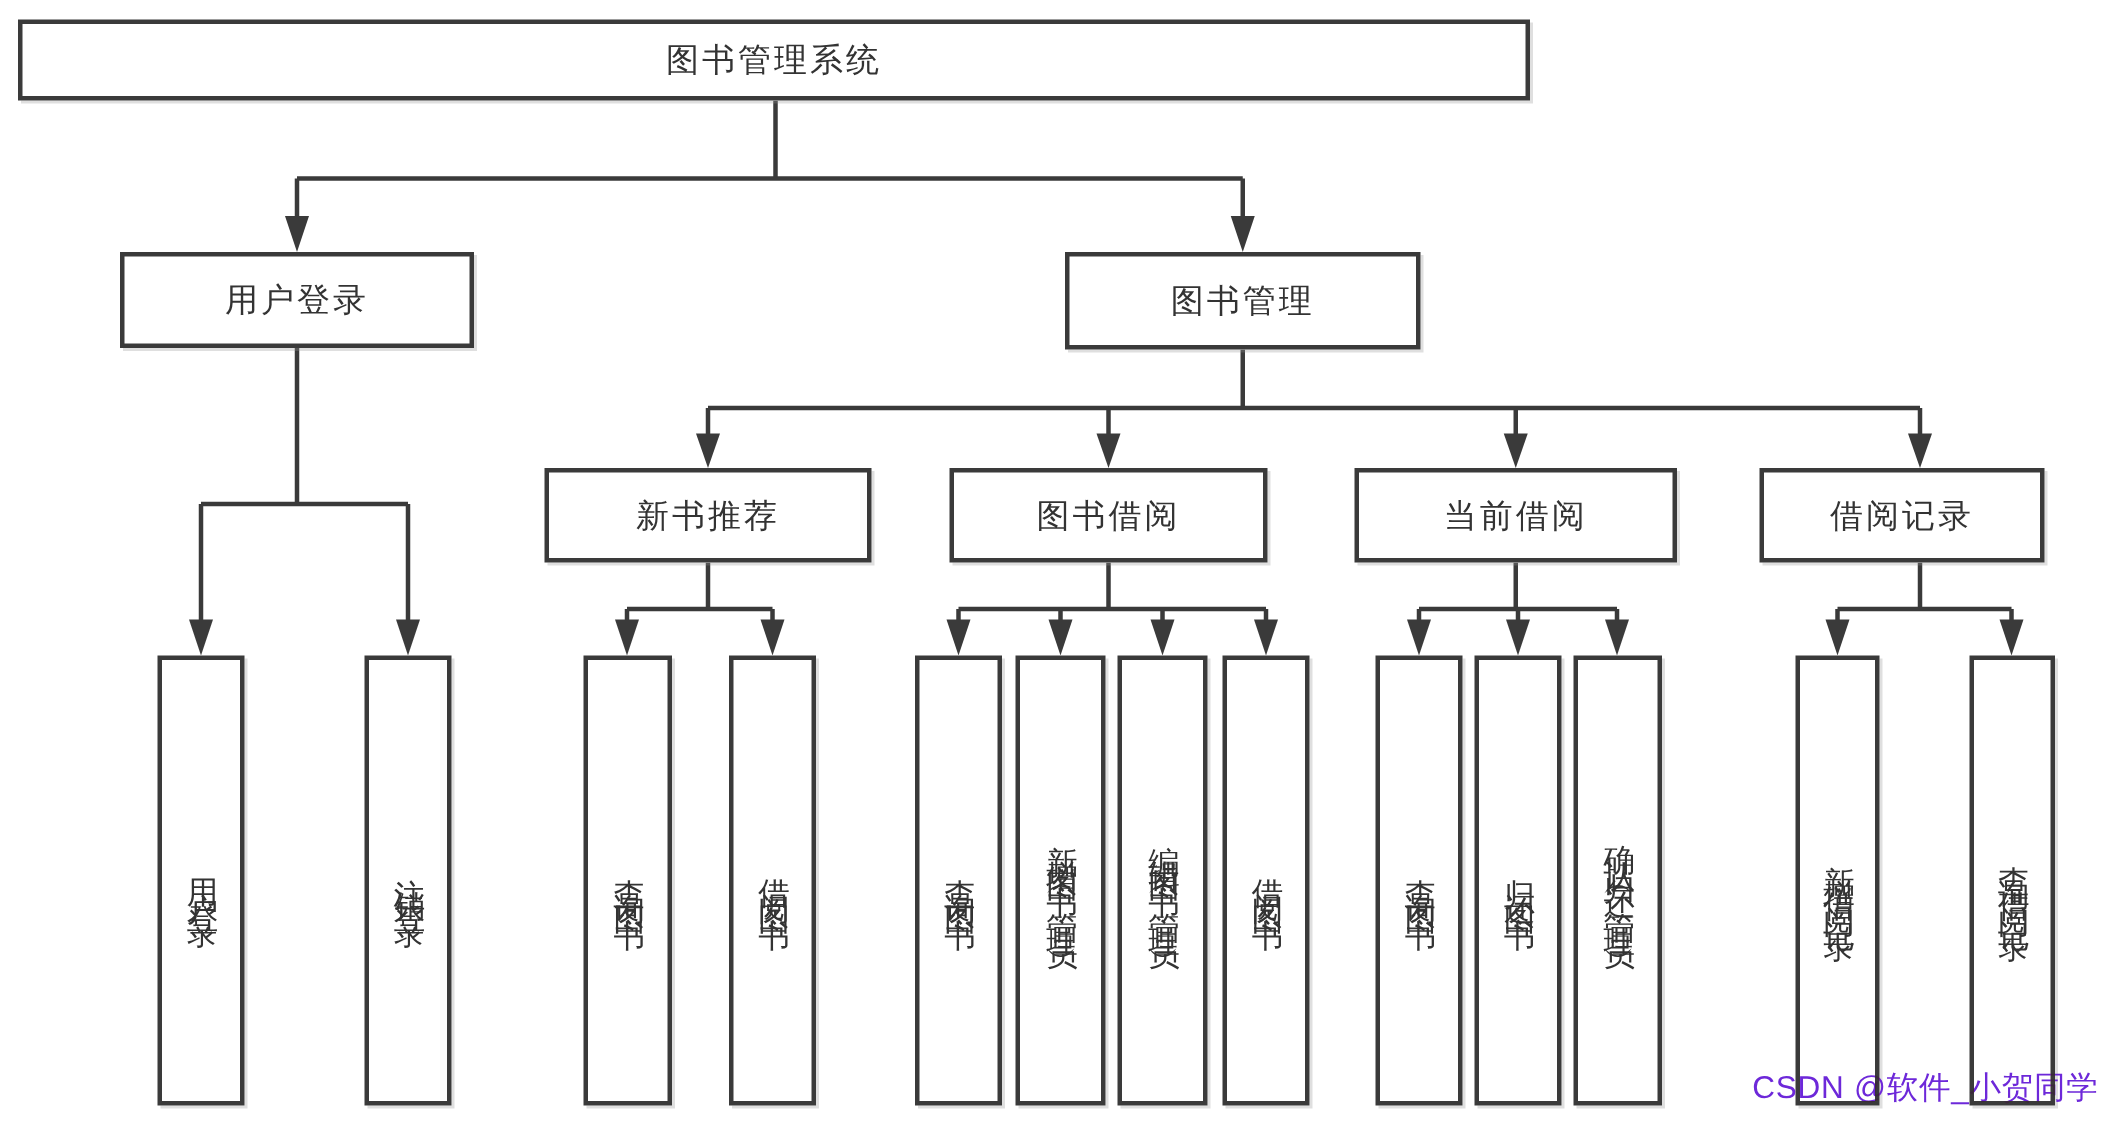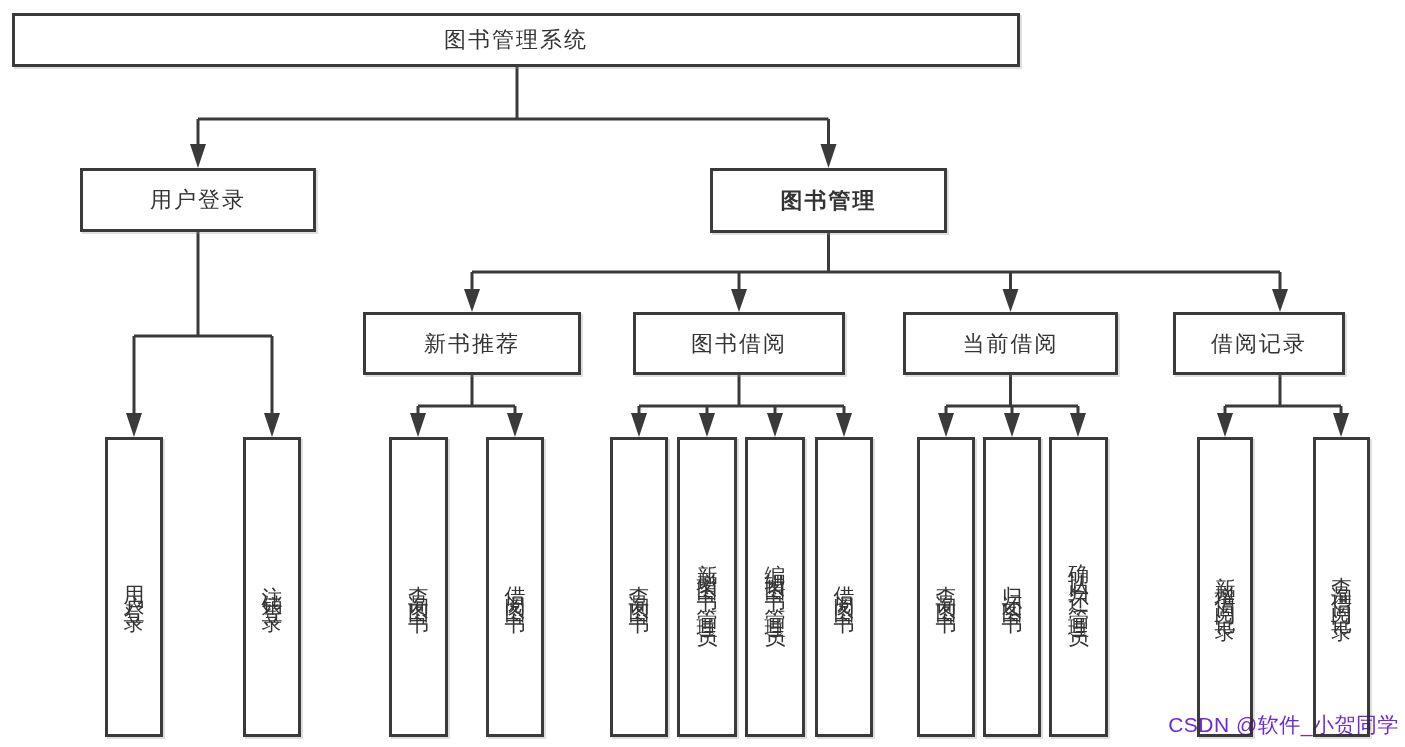--- a/index.html
+++ b/index.html
@@ -106,34 +106,34 @@
     </g>
   </svg>
 
   <div class="box" style="left:12px;top:13px;width:1008px;height:54px;">
     <span class="hlabel">图书管理系统</span>
   </div>
 
   <div class="box" style="left:80px;top:168px;width:236px;height:64px;">
     <span class="hlabel">用户登录</span>
   </div>
-  <div class="box" style="left:710px;top:168px;width:237px;height:65px;font-weight:bold;">
+  <div class="box" style="left:710px;top:168px;width:237px;height:65px;">
     <span class="hlabel">图书管理</span>
   </div>
 
   <div class="box" style="left:363px;top:312px;width:218px;height:63px;">
     <span class="hlabel">新书推荐</span>
   </div>
   <div class="box" style="left:633px;top:312px;width:212px;height:63px;">
     <span class="hlabel">图书借阅</span>
   </div>
   <div class="box" style="left:903px;top:312px;width:215px;height:63px;">
     <span class="hlabel">当前借阅</span>
   </div>
-  <div class="box" style="left:1173px;top:312px;width:172px;height:63px;">
+  <div class="box" style="left:1173px;top:312px;width:190px;height:63px;">
     <span class="hlabel">借阅记录</span>
   </div>
 
   <div class="box leaf" style="left:105px;top:437px;width:58px;height:300px;">
     <span class="vtext">用户登录</span>
   </div>
   <div class="box leaf" style="left:243px;top:437px;width:58px;height:300px;">
     <span class="vtext">注销登录</span>
   </div>
 

